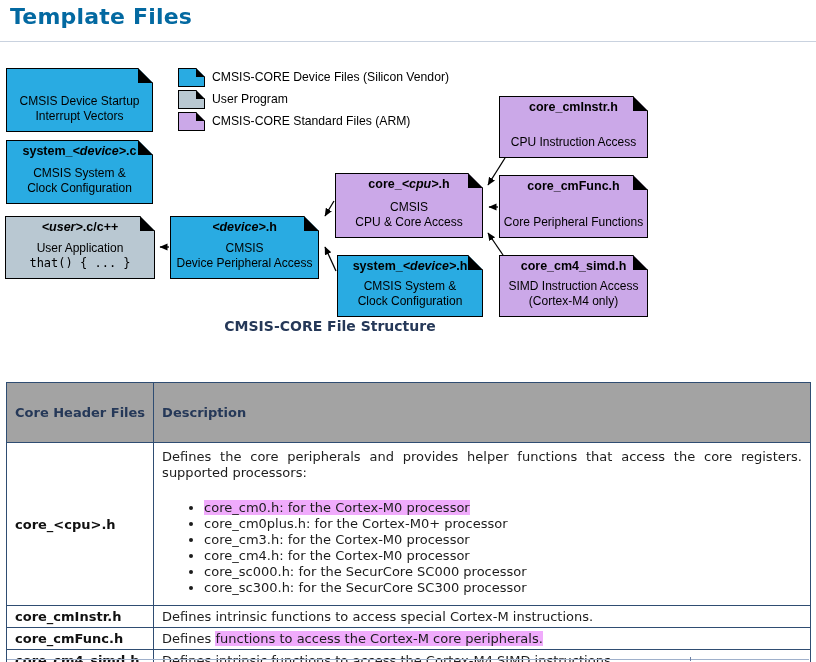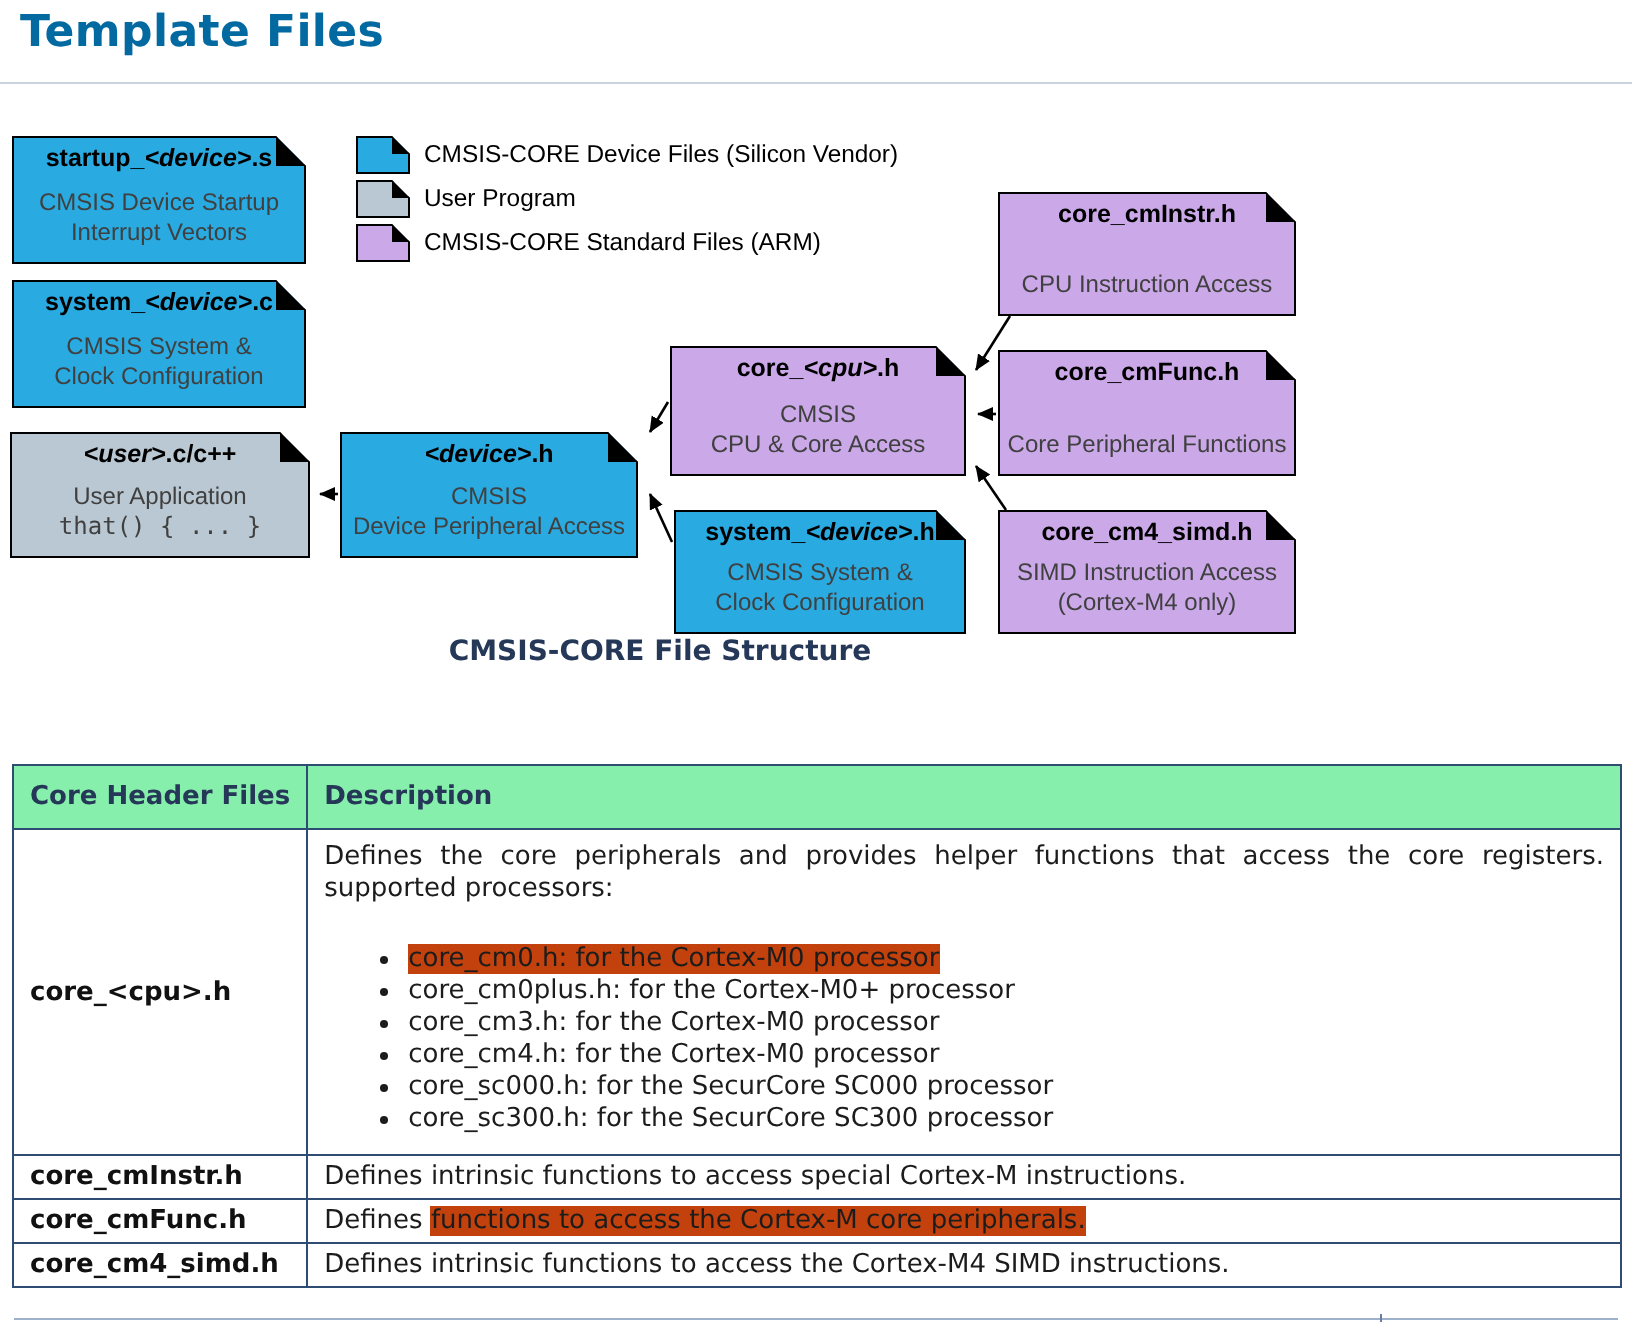--- a/index.html
+++ b/index.html
@@ -26,21 +26,21 @@
     position:absolute; border:1px solid #000; text-align:center;
     font-family:"Liberation Sans", sans-serif; display:flex; flex-direction:column;
   }
   .dbox.blue   { background:#29ABE2; }
   .dbox.gray   { background:#B9C8D2; }
   .dbox.purple { background:#CBA8E8; }
   .dbox-title { font-weight:bold; font-size:12.5px; padding-top:3px; color:#000; white-space:nowrap; }
   .dbox-title i { font-style:italic; }
   .dbox-body {
     margin-top:auto; padding-bottom:7px; font-size:12px; line-height:15px;
-    color:#404040; white-space:pre-line;
+    color:#000000; white-space:pre-line;
   }
   .dbox-body .mono {
     font-family:"DejaVu Sans Mono", monospace; font-size:12px; white-space:pre;
   }
   .fold-cut {
     position:absolute; top:-1px; right:-1px; width:15px; height:15px;
     background:#fff; clip-path:polygon(0 0, 100% 0, 100% 100%);
   }
   .fold-flap {
     position:absolute; top:-1px; right:-1px; width:15px; height:15px;
@@ -63,47 +63,46 @@
   .arrows { position:absolute; left:0; top:0; pointer-events:none; }
 
   
   .doc-table {
     position:absolute; left:6px; top:382px; width:805px;
     border-collapse:collapse; font-size:13px; color:#1c1c1c;
     font-family:"DejaVu Sans", sans-serif;
   }
   .doc-table th, .doc-table td { border:1px solid #2F4D72; }
   .doc-table th {
-    background:#86efac; color:#253858; text-align:left;
-    font-size:13px; font-weight:bold; padding:4px 8px; height:32px; vertical-align:middle;
+    background:#a3a3a3; color:#253858; text-align:left;
+    font-size:13px; font-weight:bold; padding:4px 8px; height:60px; vertical-align:middle;
   }
   .col-file { width:143px; font-weight:bold; color:#111; padding:2px 8px; vertical-align:middle; white-space:nowrap; }
   td.desc { padding:5px 8px 6px 8px; vertical-align:top; }
   td.desc-line { padding:2px 8px; height:22px; vertical-align:middle; }
   .row-cpu { height:163px; }
   td.desc p { margin:1px 0 0 0; text-align:justify; line-height:16px; }
   td.desc ul { margin:19px 0 0 0; padding-left:42px; list-style:disc; }
   td.desc li { line-height:16px; }
-  .hl { background:#c2410c; }
+  .hl { background:#f0abfc; }
 
   .next-table-hint { position:absolute; left:7px; top:659px; width:802px; border-top:1px solid #9FB0CB; }
   .next-table-tick { position:absolute; left:690px; top:657px; width:1px; height:4px; background:#6B7FA5; }
 </style>
 </head>
 <body>
 
 <div class="page">
 
   <h1 class="page-title">Template Files</h1>
   <div class="title-rule"></div>
 
   <div class="dbox blue" style="left:6px; top:68px; width:147px; height:64px;">
     <span class="fold-cut"></span>
     <span class="fold-flap"></span>
-    <div class="dbox-title"><span>startup_</span><i>&lt;device&gt;</i><span>.s</span></div>
     <div class="dbox-body">CMSIS Device Startup
 Interrupt Vectors</div>
   </div>
 
   <div class="dbox blue" style="left:6px; top:140px; width:147px; height:64px;">
     <span class="fold-cut"></span>
     <span class="fold-flap"></span>
     <div class="dbox-title"><span>system_</span><i>&lt;device&gt;</i><span>.c</span></div>
     <div class="dbox-body">CMSIS System &amp;
 Clock Configuration</div>

